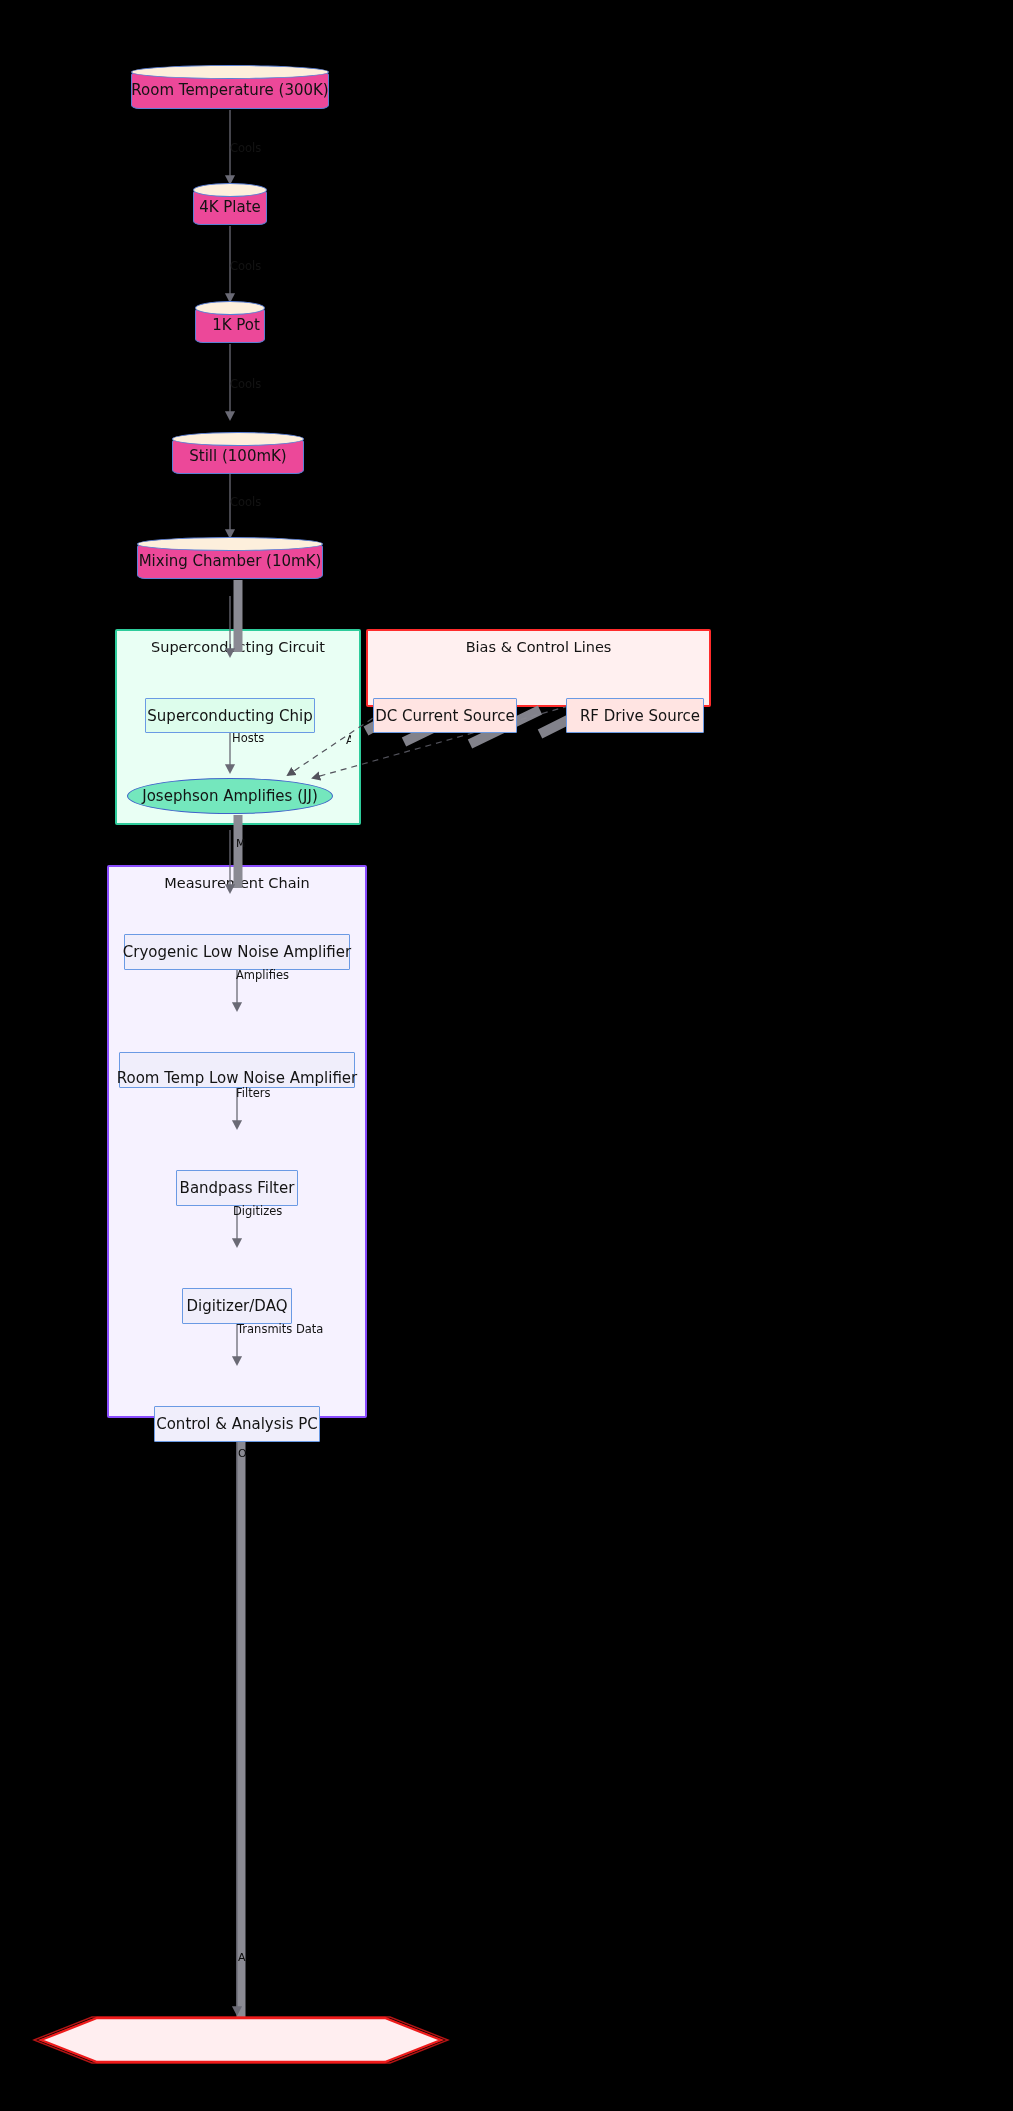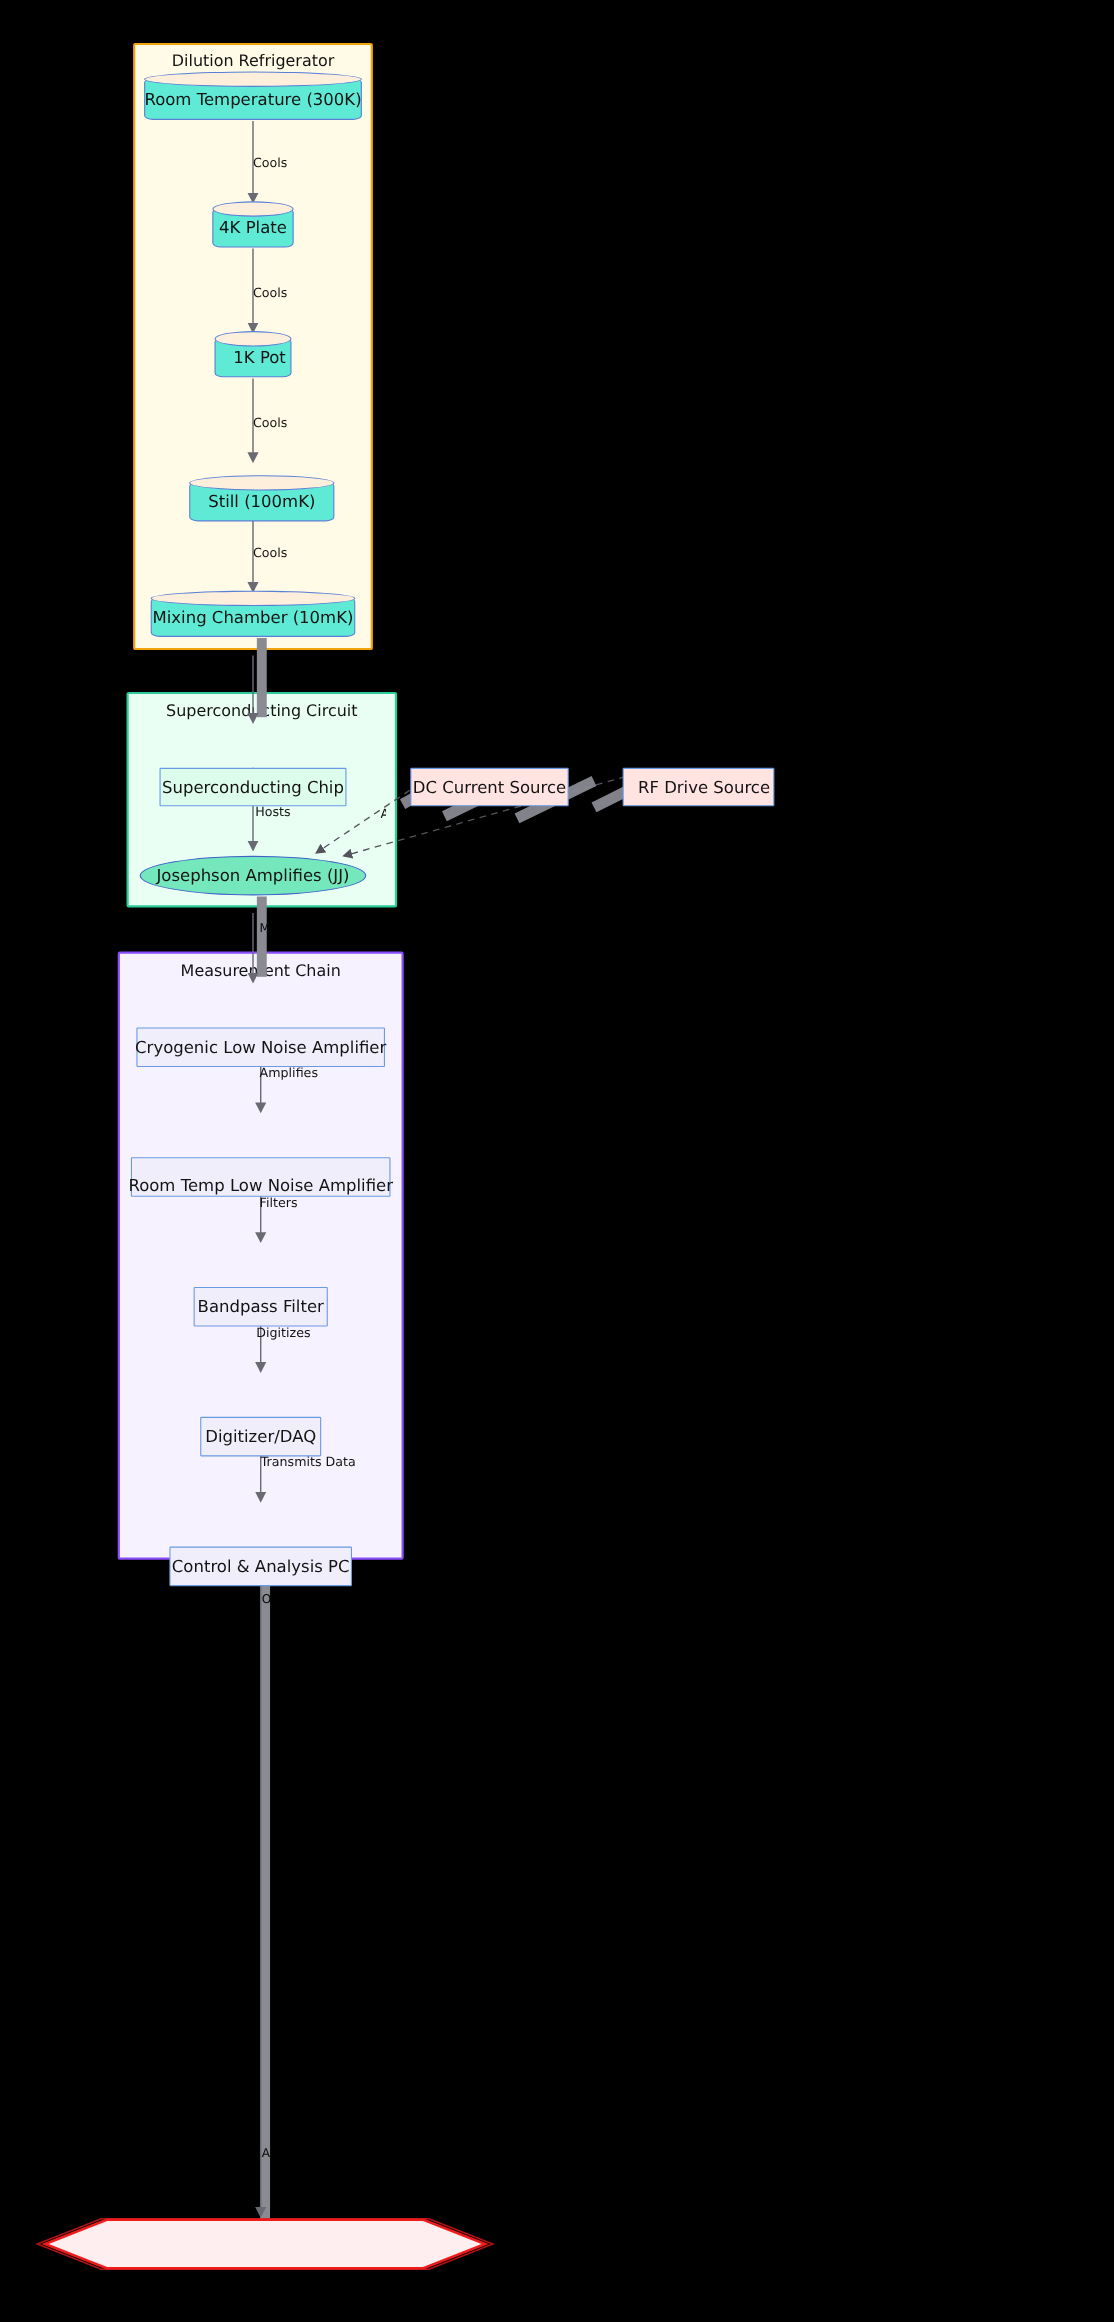--- a/index.html
+++ b/index.html
@@ -70,21 +70,21 @@
     align-items: center;
     justify-content: center;
     font-size: 15px;
     color: #131313;
     white-space: nowrap;
     z-index: 4;
   }
   
   .cylinder {
     border: 1.4px solid #5a7fd6;
-    background: #5eead4;
+    background: #ec4899;
     border-radius: 8px / 4px;
     text-align: right;
   }
   .cylinder::before {
     content: "";
     position: absolute;
     left: -1.4px; right: -1.4px;
     top: -7px;
     height: 14px;
     border: 1.4px solid #5a7fd6;
@@ -253,28 +253,28 @@
     <g stroke="#6a6a75" stroke-width="1.3" fill="none" marker-end="url(#arrow)">
       <path d="M237,1420 L237,2014"></path>
     </g>
 
     <g>
       <polygon points="41,2040 97,2018 385,2018 441,2040 385,2062 97,2062" fill="#ffeef0" stroke="#ee1b1b" stroke-width="2.4"></polygon>
       <polygon points="34,2040 92,2017 390,2017 448,2040 390,2063 92,2063" fill="none" stroke="#ee1b1b" stroke-width="1.4" opacity="0.75"></polygon>
     </g>
   </svg>
 
-  <div class="subgraph" id="sg-fridge">
-    <div class="sg-title">Dilution Refrigerator</div>
-  </div>
 
   <div class="subgraph" id="sg-circuit">
     <div class="sg-title">Superconducting Circuit</div>
   </div>
 
+  <div class="subgraph" id="sg-bias">
+    <div class="sg-title">Bias &amp; Control Lines</div>
+  </div>
 
   <div class="subgraph" id="sg-meas">
     <div class="sg-title">Measurement Chain</div>
   </div>
 
   <div class="node cylinder" id="n-room">
     <span class="lbl">Room Temperature (300K)</span>
   </div>
   <div class="node cylinder" id="n-4k">
     <span class="lbl">4K Plate</span>

